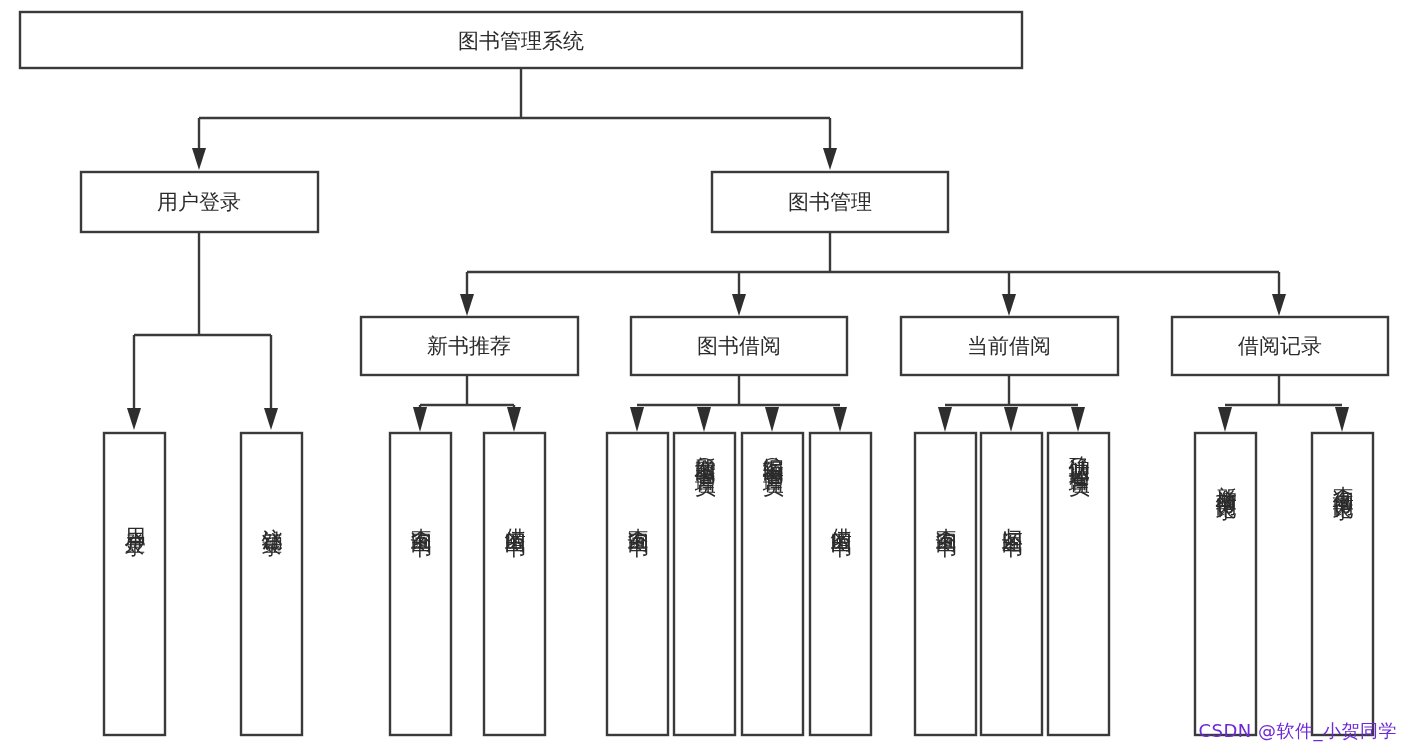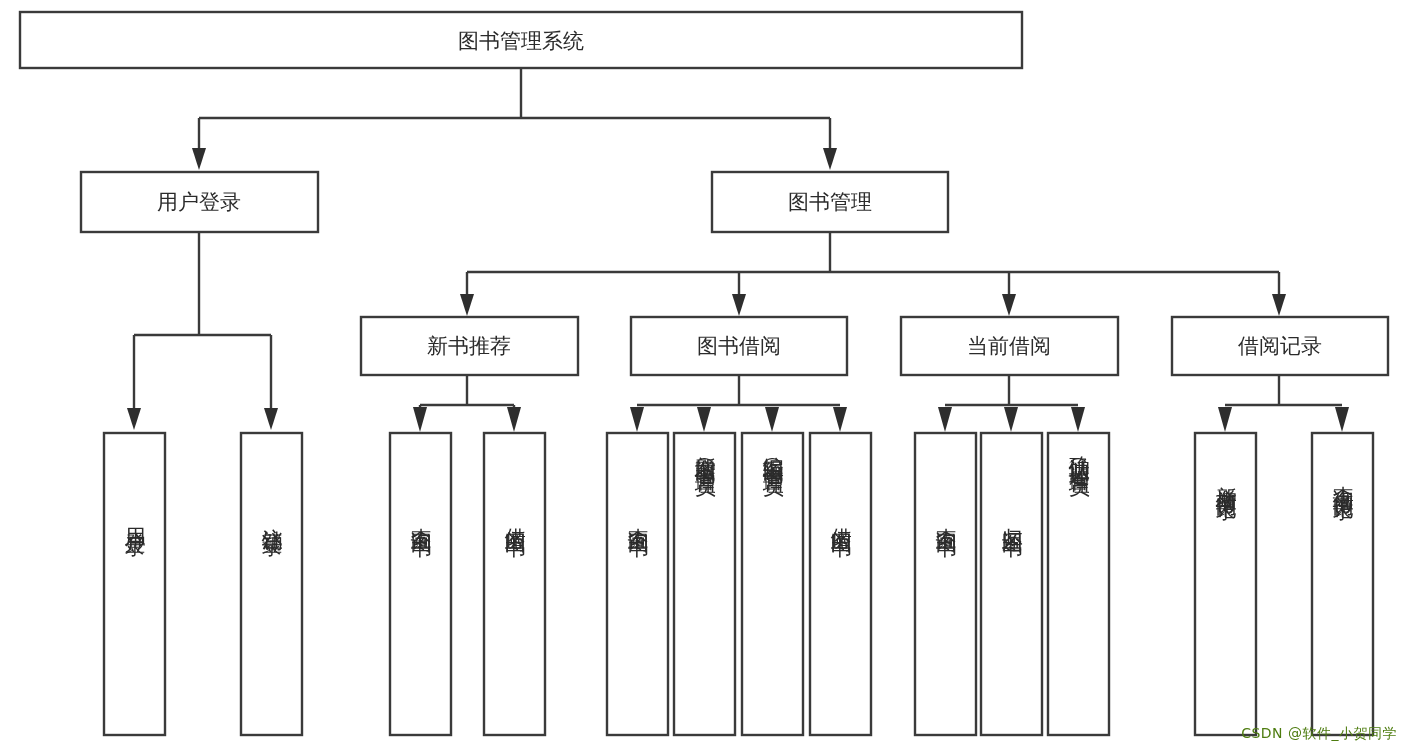--- a/index.html
+++ b/index.html
@@ -72,22 +72,22 @@
     margin-top: 36px;
   }
   .leaf-label.long {
     margin-top: 6px;
   }
   #watermark {
     position: absolute;
     right: 8px;
     bottom: 4px;
     font-family: "DejaVu Sans", "Liberation Sans", sans-serif;
-    font-size: 14px;
-    color: #4d7c0f;
+    font-size: 18px;
+    color: #6d28d9;
     letter-spacing: 0.5px;
     white-space: nowrap;
     margin-left: 24px;
   }
 </style>
 </head>
 <body>
 
 <div id="diagram-root">
 

